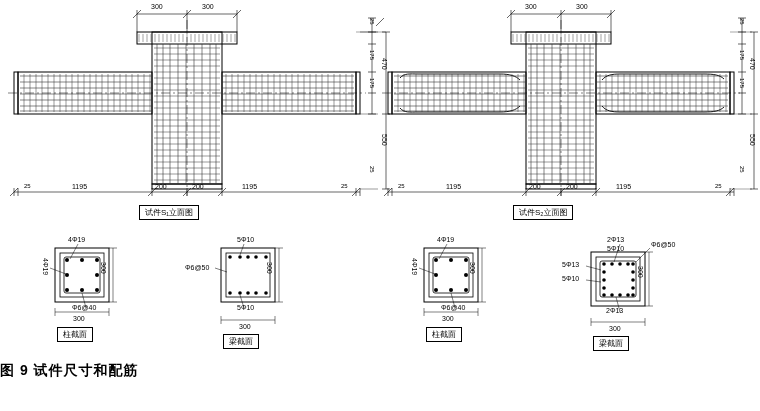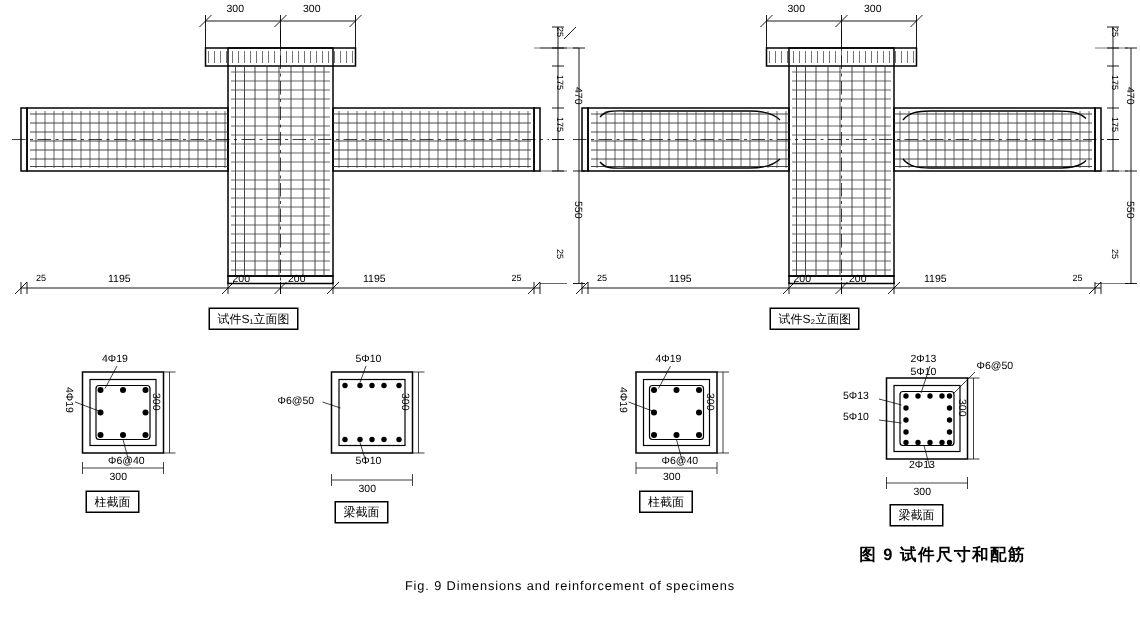--- a/index.html
+++ b/index.html
@@ -3,21 +3,21 @@
 <meta charset="utf-8">
 <style>
   html,body{margin:0;padding:0;background:#ffffff;}
   body{width:760px;height:411px;position:relative;font-family:"Liberation Sans",sans-serif;color:#000;}
   #root{position:relative;width:760px;height:411px;overflow:hidden;text-decoration:underline;}
   .lbl{position:absolute;font-size:7px;line-height:8px;color:#000;white-space:nowrap;}
   .lbl.sm{font-size:6px;line-height:7px;}
   .lbl.v{writing-mode:vertical-rl;text-orientation:mixed;}
   .boxlbl{position:absolute;border:1px solid #000;font-size:8px;padding:1px 5px;background:#fff;white-space:nowrap;}
   svg{position:absolute;left:0;top:0;}
-  .fig-title{position:absolute;width:684px;text-align:right;font-size:11px;font-weight:bold;letter-spacing:1px;}
+  .fig-title{position:absolute;width:684px;text-align:left;font-size:14px;font-weight:bold;letter-spacing:1px;}
   .fig-sub{position:absolute;width:760px;text-align:center;font-size:8.5px;letter-spacing:0.6px;}
 </style>
 </head>
 <body>
 
 <div id="root">
 
   <svg width="760" height="411">
     <defs>
       <pattern id="hatchCol" width="5" height="5" patternUnits="userSpaceOnUse" patternTransform="rotate(0)">
@@ -616,15 +616,14 @@
   <div class="lbl" style="left:607px;top:245px;">5Φ10</div>
   <div class="lbl" style="left:651px;top:241px;">Φ6@50</div>
   <div class="lbl" style="left:562px;top:261px;">5Φ13</div>
   <div class="lbl" style="left:562px;top:275px;">5Φ10</div>
   <div class="lbl v" style="left:636px;top:266px;">300</div>
   <div class="lbl" style="left:606px;top:307px;">2Φ13</div>
   <div class="lbl" style="left:609px;top:325px;">300</div>
   <div class="boxlbl" style="left:593px;top:336px;">梁截面</div>
 
   <div class="fig-title" style="top:362px;">图 9  试件尺寸和配筋</div>
-  <div class="fig-sub" style="top:385px;">Fig. 9   Dimensions and reinforcement of specimens</div>
 
 </div>
 
 </body></html>

